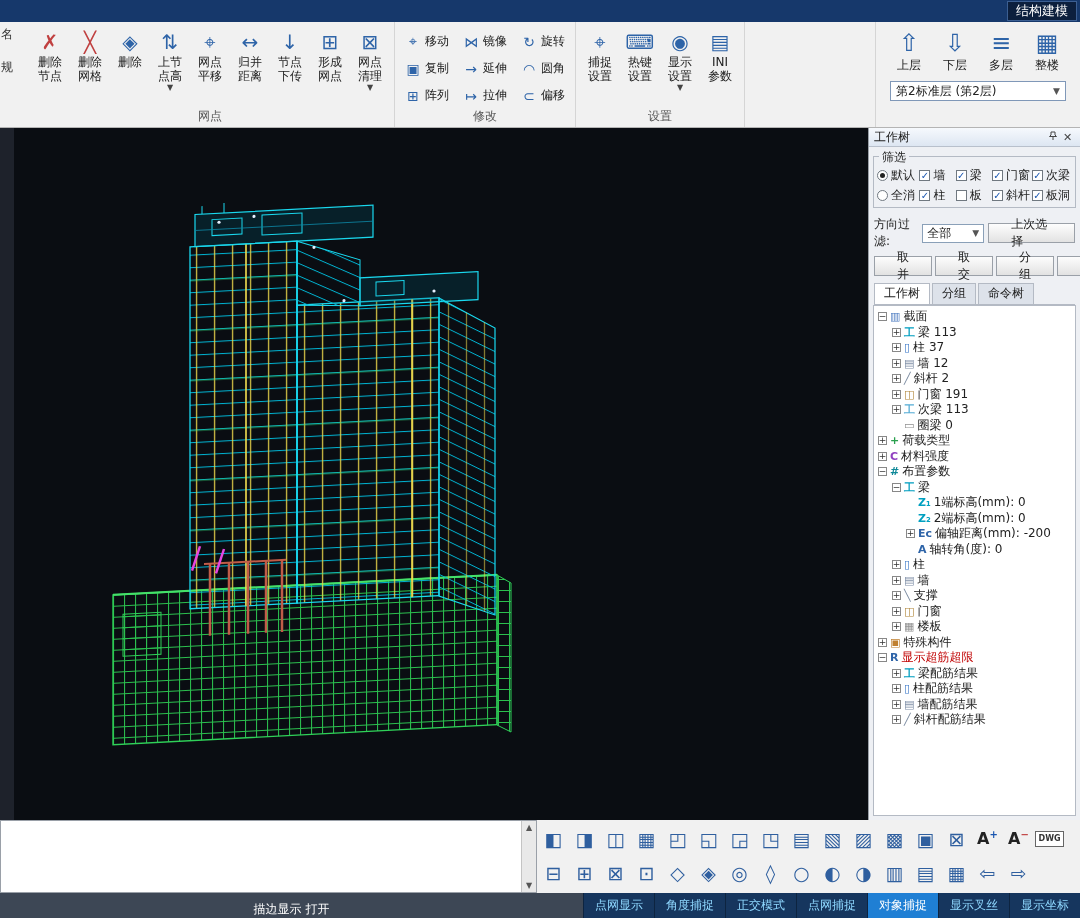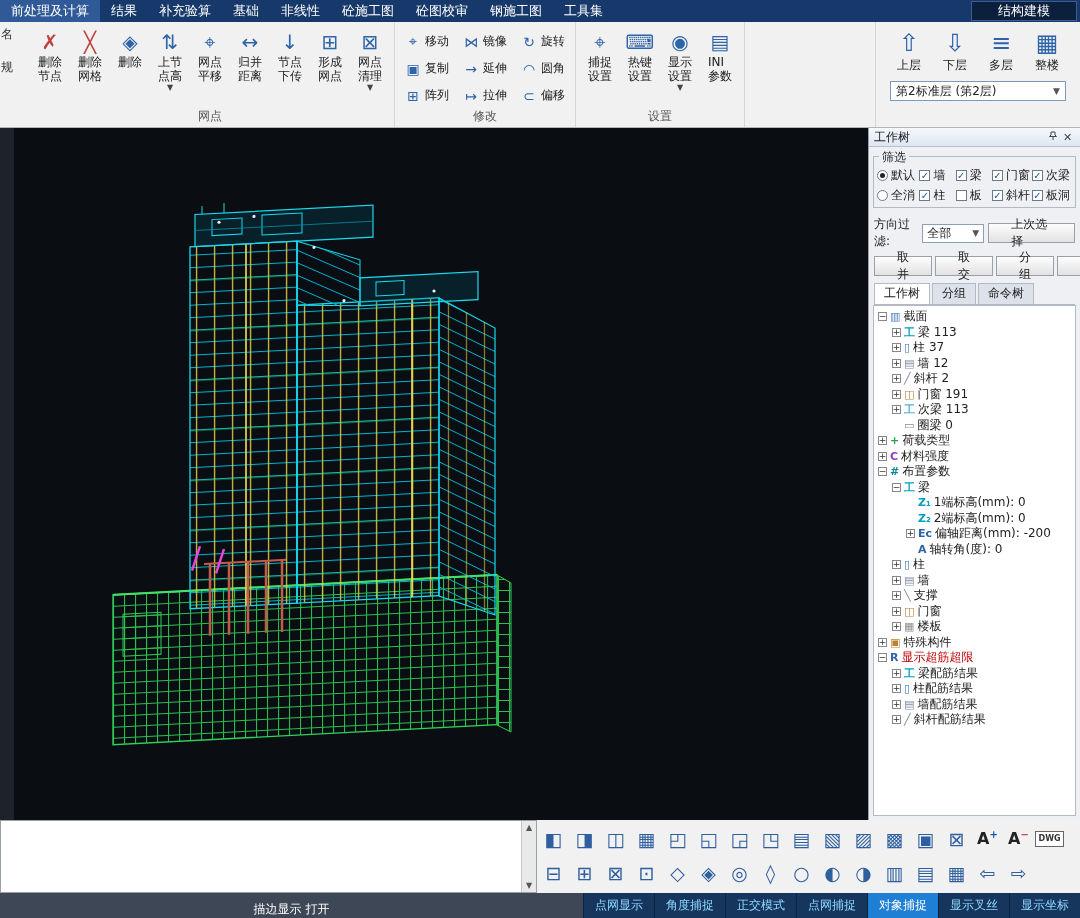--- a/index.html
+++ b/index.html
@@ -3,31 +3,31 @@
 <meta charset="utf-8">
 <style>
 *{margin:0;padding:0;box-sizing:border-box;font-family:"DejaVu Sans","Liberation Sans",sans-serif;}
 html,body{width:1080px;height:918px;overflow:hidden;}
 body{position:relative;background:#f0f0f0;font-size:12px;color:#222;}
 
 
 .menubar{position:absolute;left:0;top:0;width:1080px;height:22px;background:#16386b;display:flex;align-items:stretch;z-index:5;}
 .menu-tab{color:#fff;font-size:13px;padding:0 11px;line-height:22px;white-space:nowrap;cursor:default;}
 .menu-tab.active{background:#2f5a97;}
-.mode-box{position:absolute;right:3px;top:1px;height:20px;line-height:18px;padding:0 26px;background:#0c1f3d;border:1px solid #3c5f92;color:#fff;font-size:13px;}
+.mode-box{position:absolute;right:3px;top:1px;height:20px;line-height:18px;padding:0 8px;background:#0c1f3d;border:1px solid #3c5f92;color:#fff;font-size:13px;}
 
 
 .ribbon{position:absolute;left:0;top:22px;width:1080px;height:106px;background:#f1f1f1;border-bottom:1px solid #b4b4b4;display:flex;}
 .rgroup{position:relative;height:100%;border-right:1px solid #d5d5d5;padding:2px 4px 16px;}
 .rgroup:first-child{margin-left:26px;}
 .rgroup-label{position:absolute;left:0;right:0;bottom:2px;text-align:center;font-size:12px;color:#555;}
 .rbtns{display:flex;}
 .rbtn{width:40px;display:flex;flex-direction:column;align-items:center;padding-top:4px;border:1px solid transparent;cursor:default;}
 .ricon{font-size:20px;line-height:26px;}
-.rlabel{font-size:12px;line-height:14px;text-align:left;color:#222;}
+.rlabel{font-size:12px;line-height:14px;text-align:center;color:#222;}
 .rdrop{font-size:8px;color:#444;line-height:8px;margin-top:1px;}
 .modify-grid{display:grid;grid-template-rows:repeat(3,27px);grid-auto-flow:column;gap:0 2px;padding-top:4px;}
 .mbtn{display:flex;align-items:center;gap:4px;padding:0 5px;border:1px solid transparent;}
 .micon{font-size:14px;color:#2e64a8;width:16px;text-align:center;}
 .rib-spacer{flex:1;}
 .rib-right{border-left:1px solid #d5d5d5;padding:4px 10px 0 10px;display:flex;flex-direction:column;align-items:center;}
 .nav-row{display:flex;}
 .navbtn{width:46px;display:flex;flex-direction:column;align-items:center;font-size:12px;color:#222;padding:2px 0;border:1px solid transparent;}
 .nicon{font-size:24px;line-height:28px;color:#2e64a8;}
 .fsel{display:flex;align-items:center;justify-content:space-between;border:1px solid #8098b8;background:#fff;height:20px;margin-top:4px;padding:0 5px;font-size:12px;width:176px;}
@@ -84,31 +84,20 @@
 
 .statusbar{position:absolute;left:0;top:893px;width:1080px;height:25px;background:#16365e;display:flex;}
 .status-left{width:583px;background:#3d4755;color:#fff;display:flex;align-items:flex-end;justify-content:center;font-size:12px;}
 .sbtn{height:100%;line-height:25px;padding:0 11px;color:#8fd8ff;font-size:12px;border-left:1px solid #0d2440;white-space:nowrap;cursor:default;}
 .sbtn.active{background:#1f7fd4;color:#fff;}
 </style>
 </head>
 <body>
 
 <div class="menubar">
-  <div id="menu-tabs" style="display:flex;">
-      <div class="menu-tab active">前处理及计算</div>
-      <div class="menu-tab">结果</div>
-      <div class="menu-tab">补充验算</div>
-      <div class="menu-tab">基础</div>
-      <div class="menu-tab">非线性</div>
-      <div class="menu-tab">砼施工图</div>
-      <div class="menu-tab">砼图校审</div>
-      <div class="menu-tab">钢施工图</div>
-      <div class="menu-tab">工具集</div>
-    </div>
   <div class="mode-box">结构建模</div>
 </div>
 
 <div class="ribbon">
   <div class="rgroup">
     <div class="rbtns" id="wd-btns">
         <div class="rbtn">
     <div class="ricon" style="color:#c04040">✗</div>
     <div class="rlabel">删除<br>节点</div>
 

